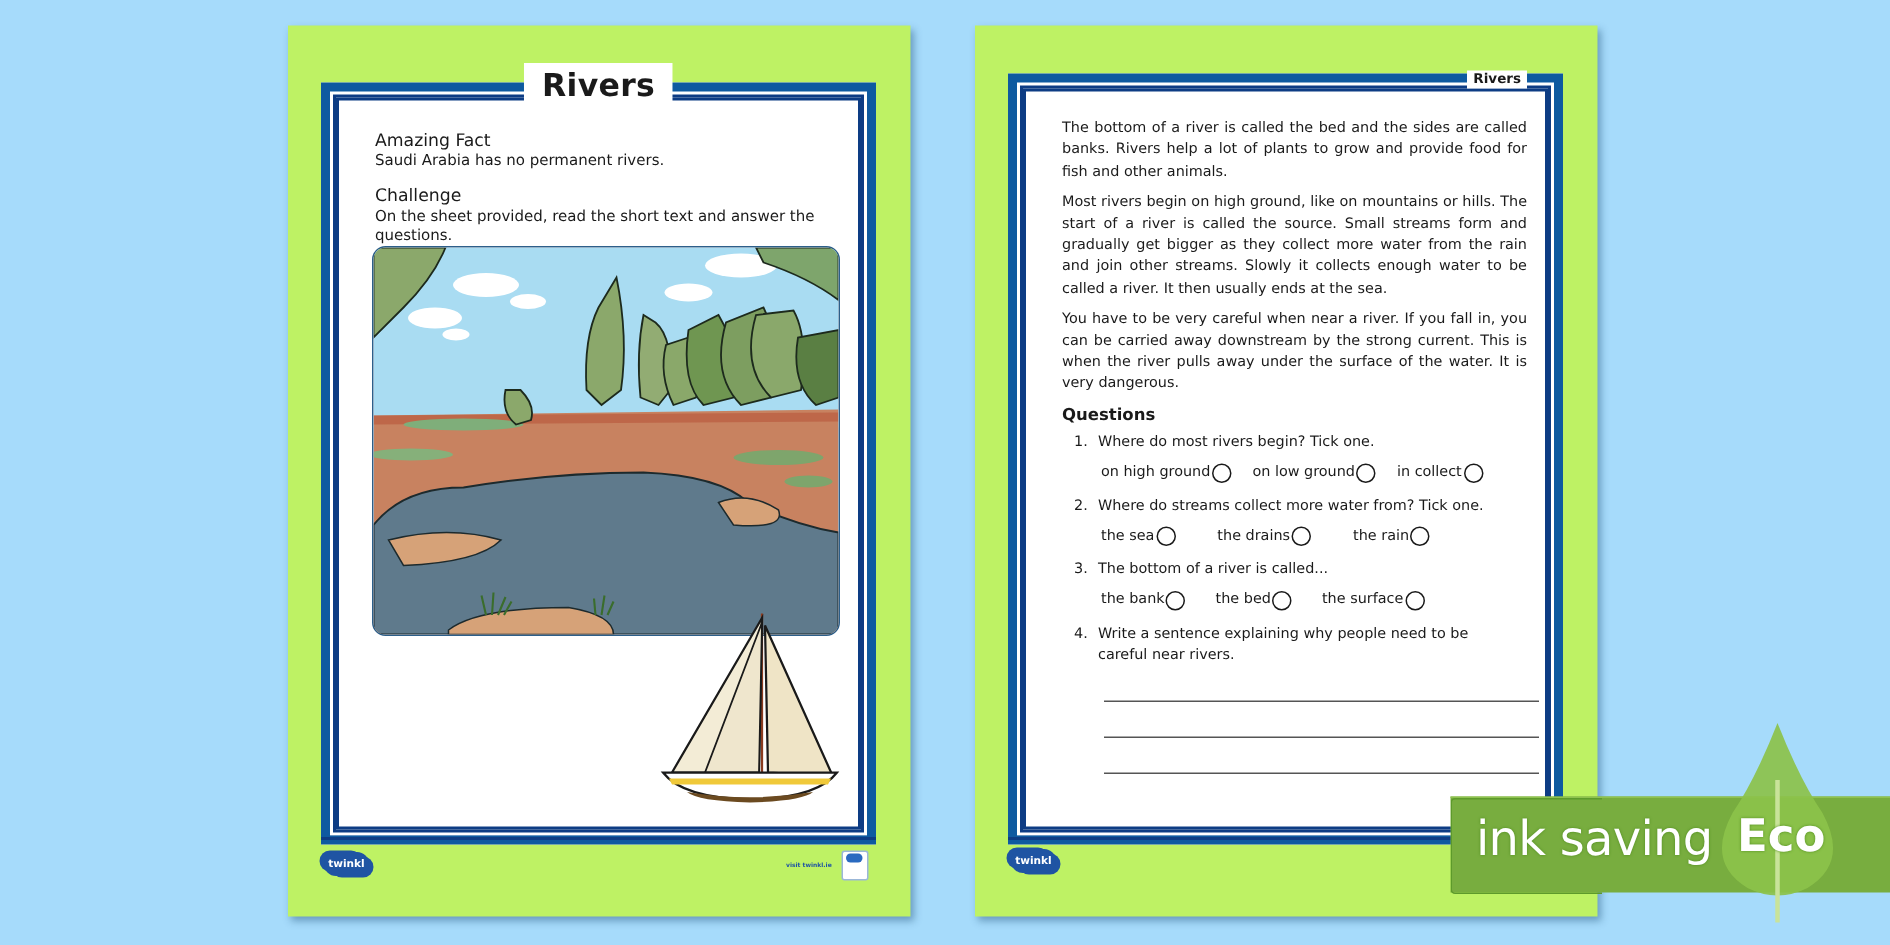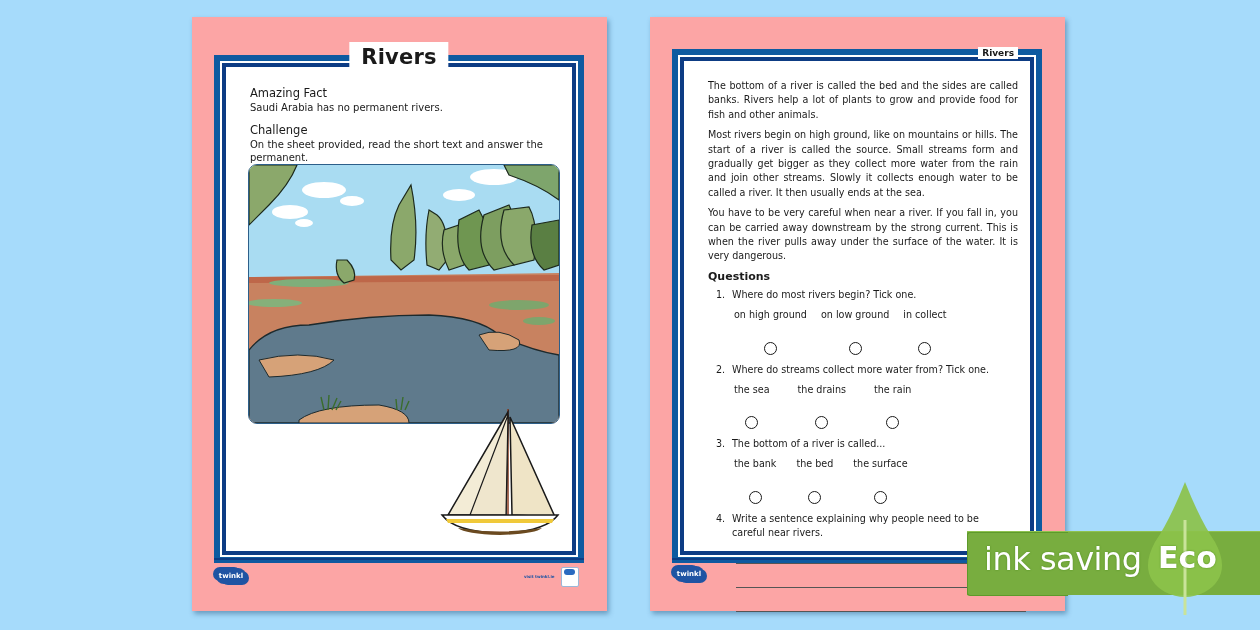--- a/index.html
+++ b/index.html
@@ -3,21 +3,21 @@
 <meta charset="utf-8">
 <style>
   html, body { margin: 0; padding: 0; }
   body {
     width: 1260px; height: 630px; overflow: hidden; position: relative;
     background: #a6dbfb;
     font-family: "DejaVu Sans", sans-serif;
     color: #1a1a1a;
   }
   .page {
-    position: absolute; background: #fca5a5;
+    position: absolute; background: #bef264;
     box-shadow: 2px 3px 5px rgba(30,80,120,0.45);
   }
   #page-left  { left: 192px; top: 17px; width: 415px; height: 594px; }
   #page-right { left: 650px; top: 17px; width: 415px; height: 594px; }
 
   
   .frame {
     position: absolute; border: 6px solid #0e5aa0;
     box-shadow: inset 0 0 0 2px #ffffff, inset 0 0 0 4px #0d3c84;
     background: #fff;
@@ -75,21 +75,21 @@
   
   .rp-content {
     position: absolute; left: 30px; top: 24px; width: 310px;
     font-size: 9.6px; line-height: 14.4px; text-align: justify;
   }
   .rp-content p { margin: 0 0 6px 0; }
   .questions-title { font-weight: bold; font-size: 11px; margin: 4px 0 4px 0; }
   .q { display: flex; gap: 6px; margin-left: 8px; font-size: 9.6px; line-height: 14px; }
   .q-num { width: 10px; }
   .opts { display: flex; margin: 6px 0 8px 26px; font-size: 9.6px; align-items: center; }
-  .opt { display: flex; align-items: center; gap: 19px; margin-right: 14px; flex-direction: column; }
+  .opt { display: flex; align-items: center; gap: 1px; margin-right: 14px; }
   .radio {
     width: 13px; height: 13px; border: 1.3px solid #1a1a1a; border-radius: 50%;
     display: inline-block; box-sizing: border-box; background: #fff;
   }
   .answer-line { height: 1px; background: #555; margin: 23px 0 0 28px; width: 290px; }
 
   
   .eco-bar {
     position: absolute; left: 967px; top: 531px; width: 293px; height: 63px;
     background: #78ad3f; border-top: 1px solid #8fc24f;
@@ -114,21 +114,21 @@
 
 <div class="page" id="page-left">
   <div class="frame">
     <div class="frame-inner"></div>
     <div class="frame-title">Rivers</div>
 
     <div class="lp-content">
       <div class="h-bold">Amazing Fact</div>
       <p>Saudi Arabia has no permanent rivers.</p>
       <div class="h-bold" style="margin-top:9px">Challenge</div>
-      <p>On the sheet provided, read the short text and answer the permanent.</p>
+      <p>On the sheet provided, read the short text and answer the questions.</p>
     </div>
 
     <div class="scene">
       <svg width="310" height="258" viewBox="0 0 310 258" preserveAspectRatio="none">
         <rect x="0" y="0" width="310" height="120" fill="#a9dcf2"></rect>
         <ellipse cx="75" cy="25" rx="22" ry="8" fill="#fff"></ellipse>
         <ellipse cx="103" cy="36" rx="12" ry="5" fill="#fff"></ellipse>
         <ellipse cx="41" cy="47" rx="18" ry="7" fill="#fff"></ellipse>
         <ellipse cx="55" cy="58" rx="9" ry="4" fill="#fff"></ellipse>
         <ellipse cx="210" cy="30" rx="16" ry="6" fill="#fff"></ellipse>

